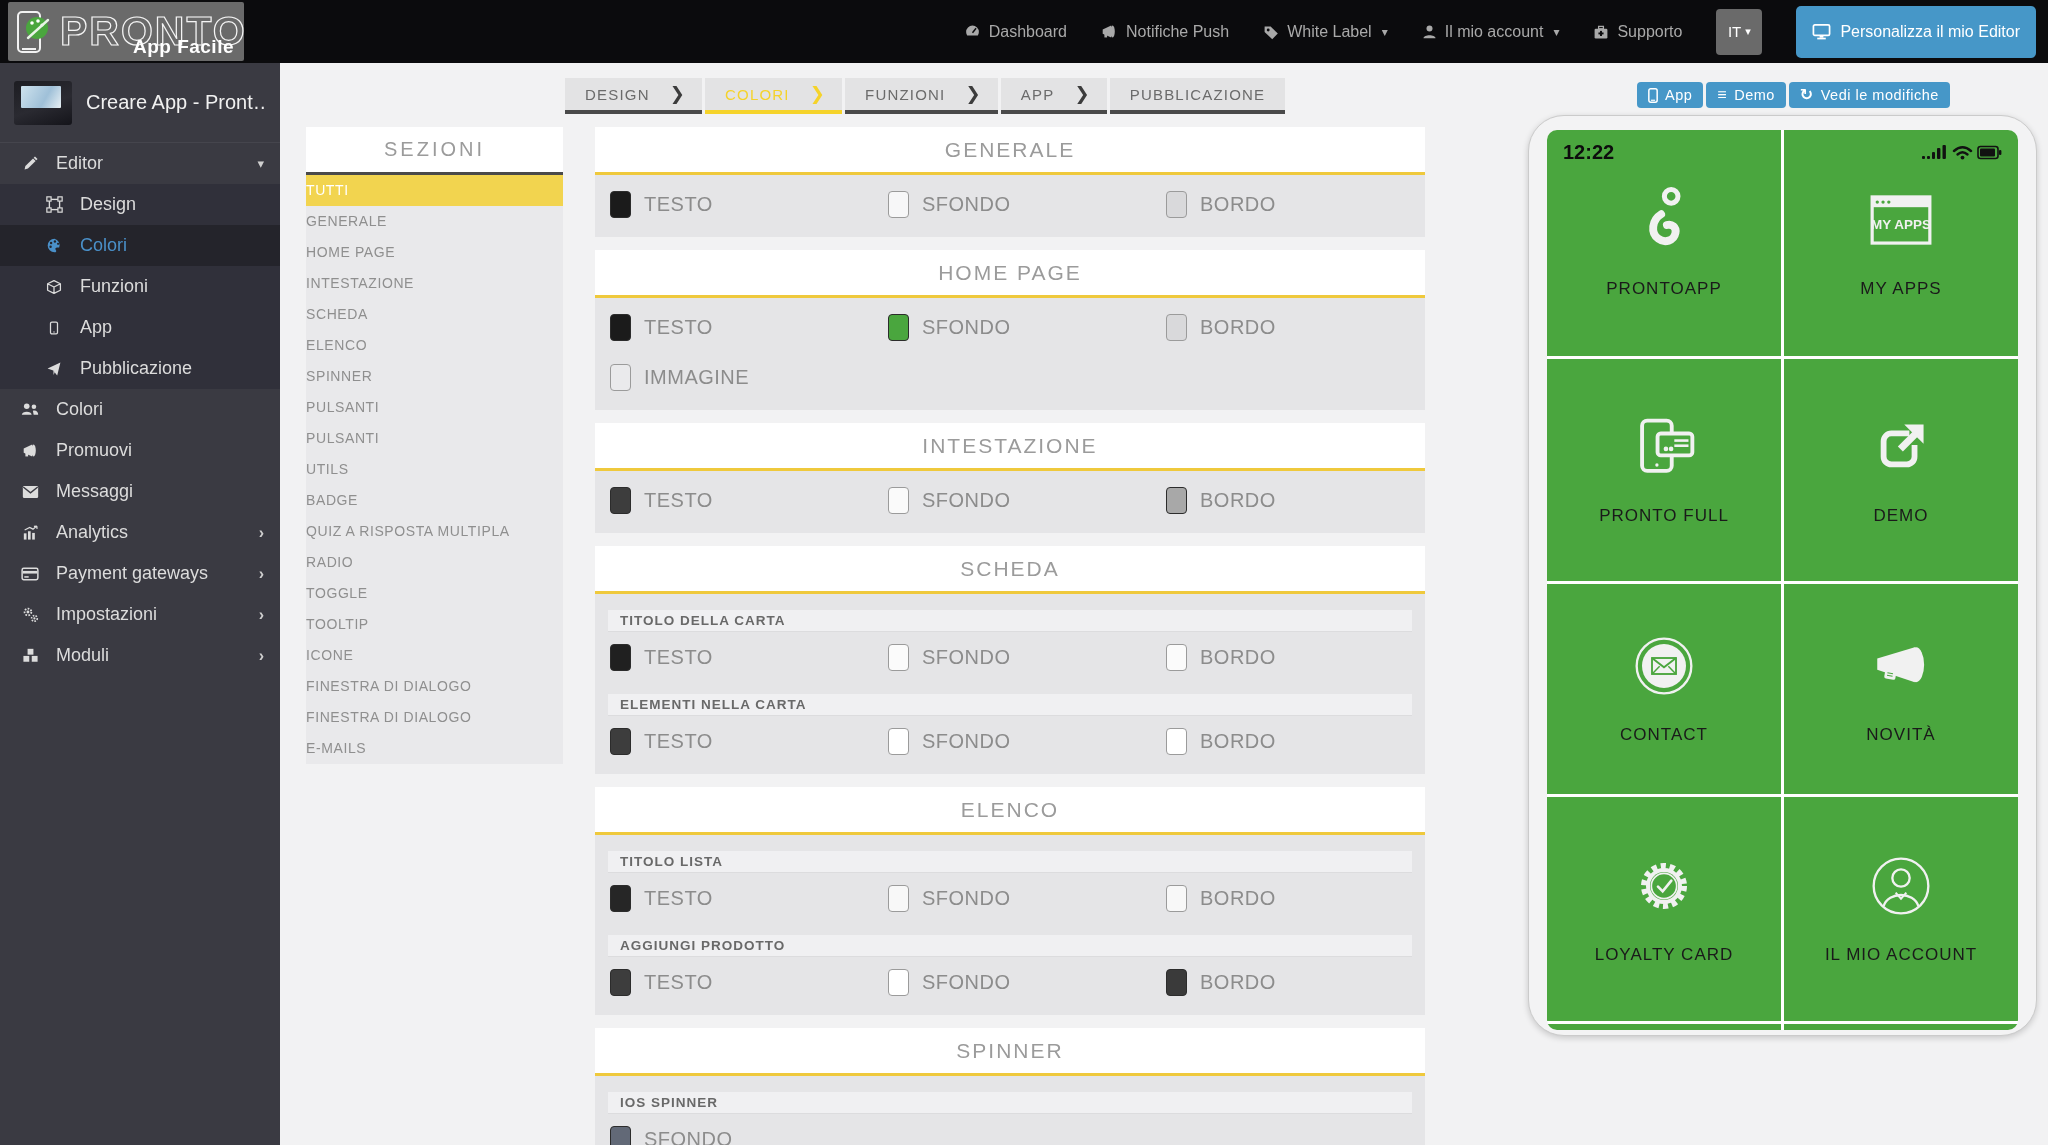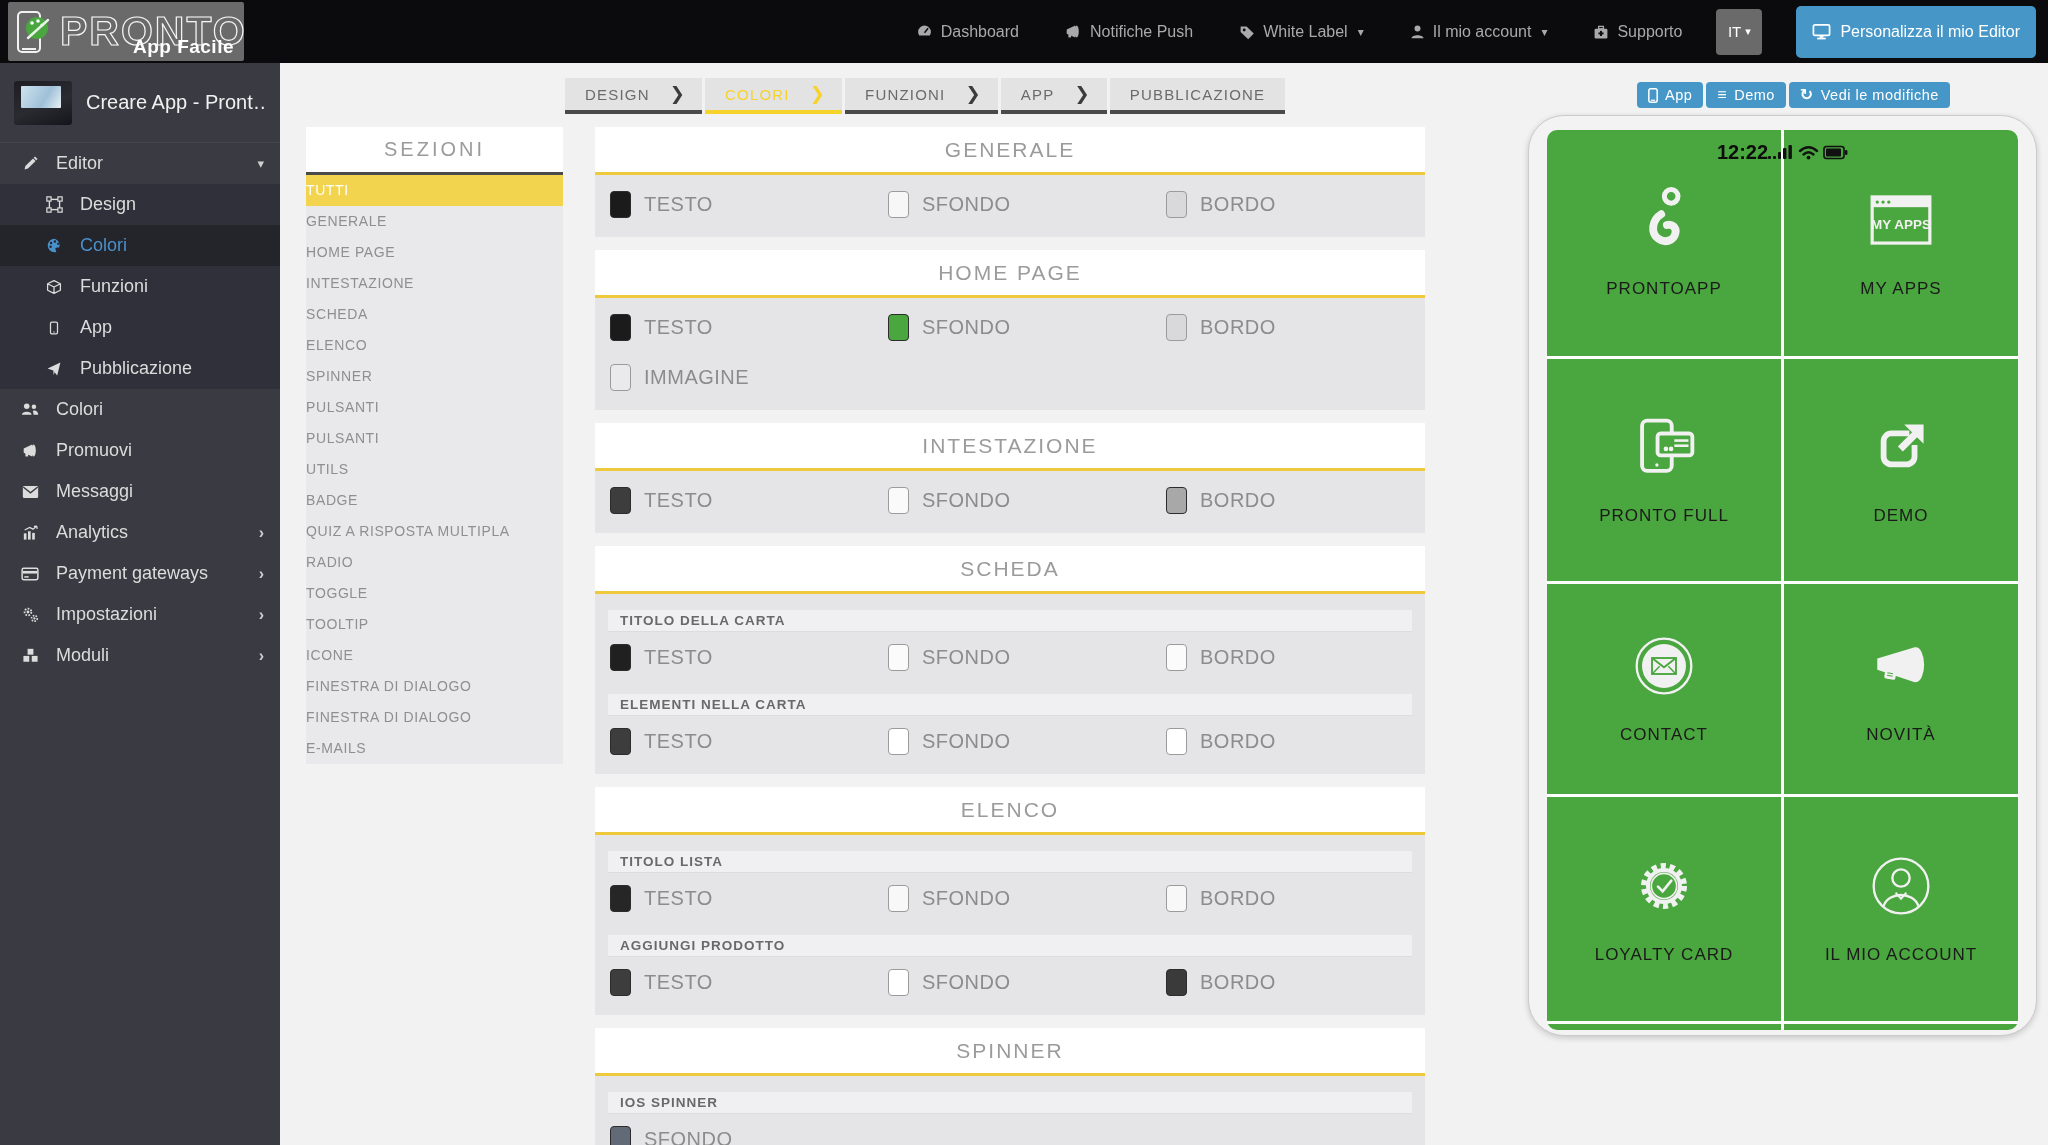--- a/index.html
+++ b/index.html
@@ -67,21 +67,21 @@
   .swatch.dark { border-color:#2c2c2c; }
   .swatch-label { font-size:20px; color:#8c8c8c; letter-spacing:.5px; }
 
   
   .phone { position:absolute; left:1528px; top:115px; width:509px; height:921px; background:#f3f3f4; border:1px solid #cbcbcb; border-radius:36px; box-shadow:0 2px 6px rgba(0,0,0,.18); z-index:4; }
   .screen { position:absolute; left:18px; top:14px; width:471px; height:900px; background:#fff; border-radius:10px; overflow:hidden; display:grid; grid-template-columns:1fr 1fr; grid-template-rows:226px 222px 210px 224px 1fr; gap:3px; }
   .tile { background:#4aa63e; display:flex; flex-direction:column; align-items:center; justify-content:center; cursor:pointer; }
   .tile-icon { height:66px; display:flex; align-items:center; justify-content:center; margin-bottom:26px; }
   .tile-label { font-size:17px; letter-spacing:1px; color:#1a1a1a; }
   .sliver { background:#4aa63e; }
-  .statusbar { position:absolute; left:18px; top:14px; width:471px; height:40px; display:flex; justify-content:center; align-items:center; padding:4px 16px 0; z-index:6; pointer-events:none; }
+  .statusbar { position:absolute; left:18px; top:14px; width:471px; height:40px; display:flex; justify-content:space-between; align-items:center; padding:4px 16px 0; z-index:6; pointer-events:none; }
   .status-time { font-size:20px; font-weight:bold; color:#0d0d0d; }
 </style>
 </head>
 <body>
 
 <div class="topbar">
   <div class="logo-box">
     <span style="display:flex;">
       <svg width="44" height="48" viewBox="0 0 44 48">
           <rect x="4" y="4" width="22" height="40" rx="4" fill="none" stroke="#f2f2f2" stroke-width="2"></rect>
@@ -90,21 +90,21 @@
           <circle cx="18" cy="15" r="1.8" fill="#fff"></circle>
           <circle cx="24" cy="13" r="1.8" fill="#fff"></circle>
           <circle cx="28" cy="17" r="1.6" fill="#fff"></circle>
           <path d="M14 30 L34 12" stroke="#e8f5e6" stroke-width="2.4" stroke-linecap="round"></path>
         </svg>
     </span>
     <span class="logo-title">PRONTO</span>
     <span class="logo-sub">App Facile</span>
   </div>
   <div class="topnav">
-    <div id="topnav-items" style="display:flex;align-items:flex-start;gap:46px;">
+    <div id="topnav-items" style="display:flex;align-items:flex-start;gap:34px;">
         <div class="nav-item">
           <span style="display:flex;">
             <svg width="17" height="17" viewBox="0 0 20 20">
               <path d="M10 3 a7.5 7.5 0 0 1 7.5 7.5 a7.4 7.4 0 0 1 -1.3 4.2 H3.8 a7.4 7.4 0 0 1 -1.3 -4.2 A7.5 7.5 0 0 1 10 3" fill="currentColor"></path>
               <line x1="10" y1="11.5" x2="14.2" y2="6.2" stroke="#0b0b0d" stroke-width="1.7"></line>
             </svg>
           </span>
           <span>Dashboard</span>
         </div>
         <div class="nav-item">

